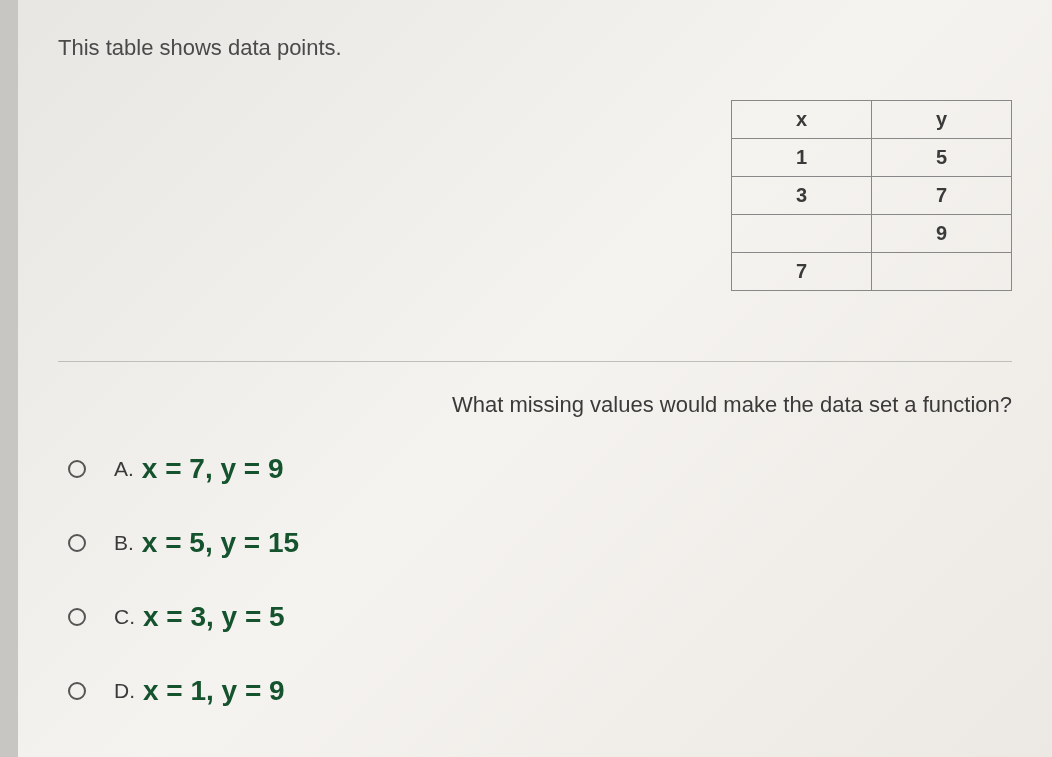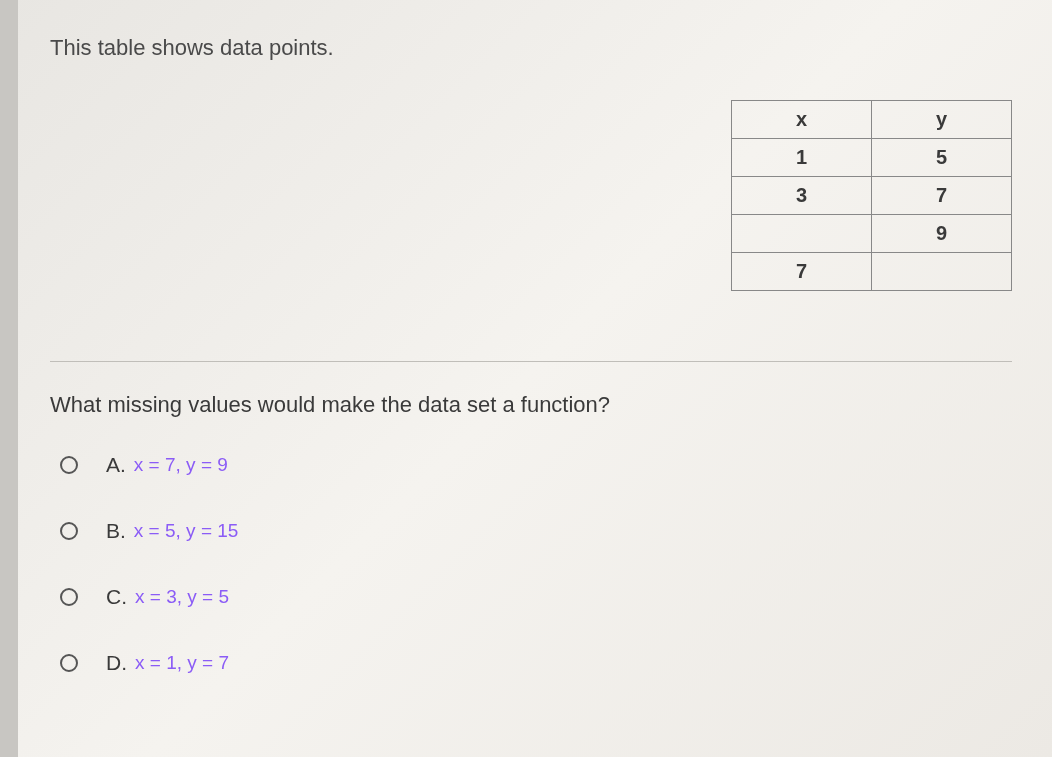--- a/index.html
+++ b/index.html
@@ -19,21 +19,21 @@
     }
     .left-border {
       position: absolute;
       left: 0;
       top: 0;
       width: 18px;
       height: 100%;
       background: #c8c6c2;
     }
     .content {
-      margin-left: 10px;
+      margin-left: 18px;
     }
     .intro-text {
       font-size: 22px;
       color: #4a4a4a;
       margin-bottom: 20px;
       margin-top: 5px;
     }
     .data-table {
       position: absolute;
       right: 40px;
@@ -60,20 +60,21 @@
       border-top: 1px solid #c0beb9;
       margin-top: 300px;
       margin-bottom: 30px;
       width: 100%;
     }
     .question-text {
       font-size: 22px;
       color: #3a3a3a;
       font-weight: 500;
       margin-bottom: 35px;
+      text-align: right;
     }
     .option-row {
       display: flex;
       align-items: center;
       margin-bottom: 42px;
       margin-left: 10px;
     }
     .radio {
       width: 18px;
       height: 18px;
@@ -83,23 +84,23 @@
       flex-shrink: 0;
       background: transparent;
     }
     .option-letter {
       font-size: 21px;
       color: #3a3a3a;
       margin-right: 8px;
       font-weight: 400;
     }
     .option-text {
-      font-size: 19px;
-      color: #8b5cf6;
-      font-weight: 400;
+      font-size: 28px;
+      color: #14532d;
+      font-weight: 700;
     }
   </style>
 </head>
 <body>
 
 <div class="left-border"></div>
 
 <div class="content">
 
   <p class="intro-text">This table shows data points.</p>
@@ -147,16 +148,16 @@
 
   <div class="option-row">
     <span class="radio"></span>
     <span class="option-letter">C.</span>
     <span class="option-text">x = 3, y = 5</span>
   </div>
 
   <div class="option-row">
     <span class="radio"></span>
     <span class="option-letter">D.</span>
-    <span class="option-text">x = 1, y = 7</span>
+    <span class="option-text">x = 1, y = 9</span>
   </div>
 
 </div>
 
 </body></html>

